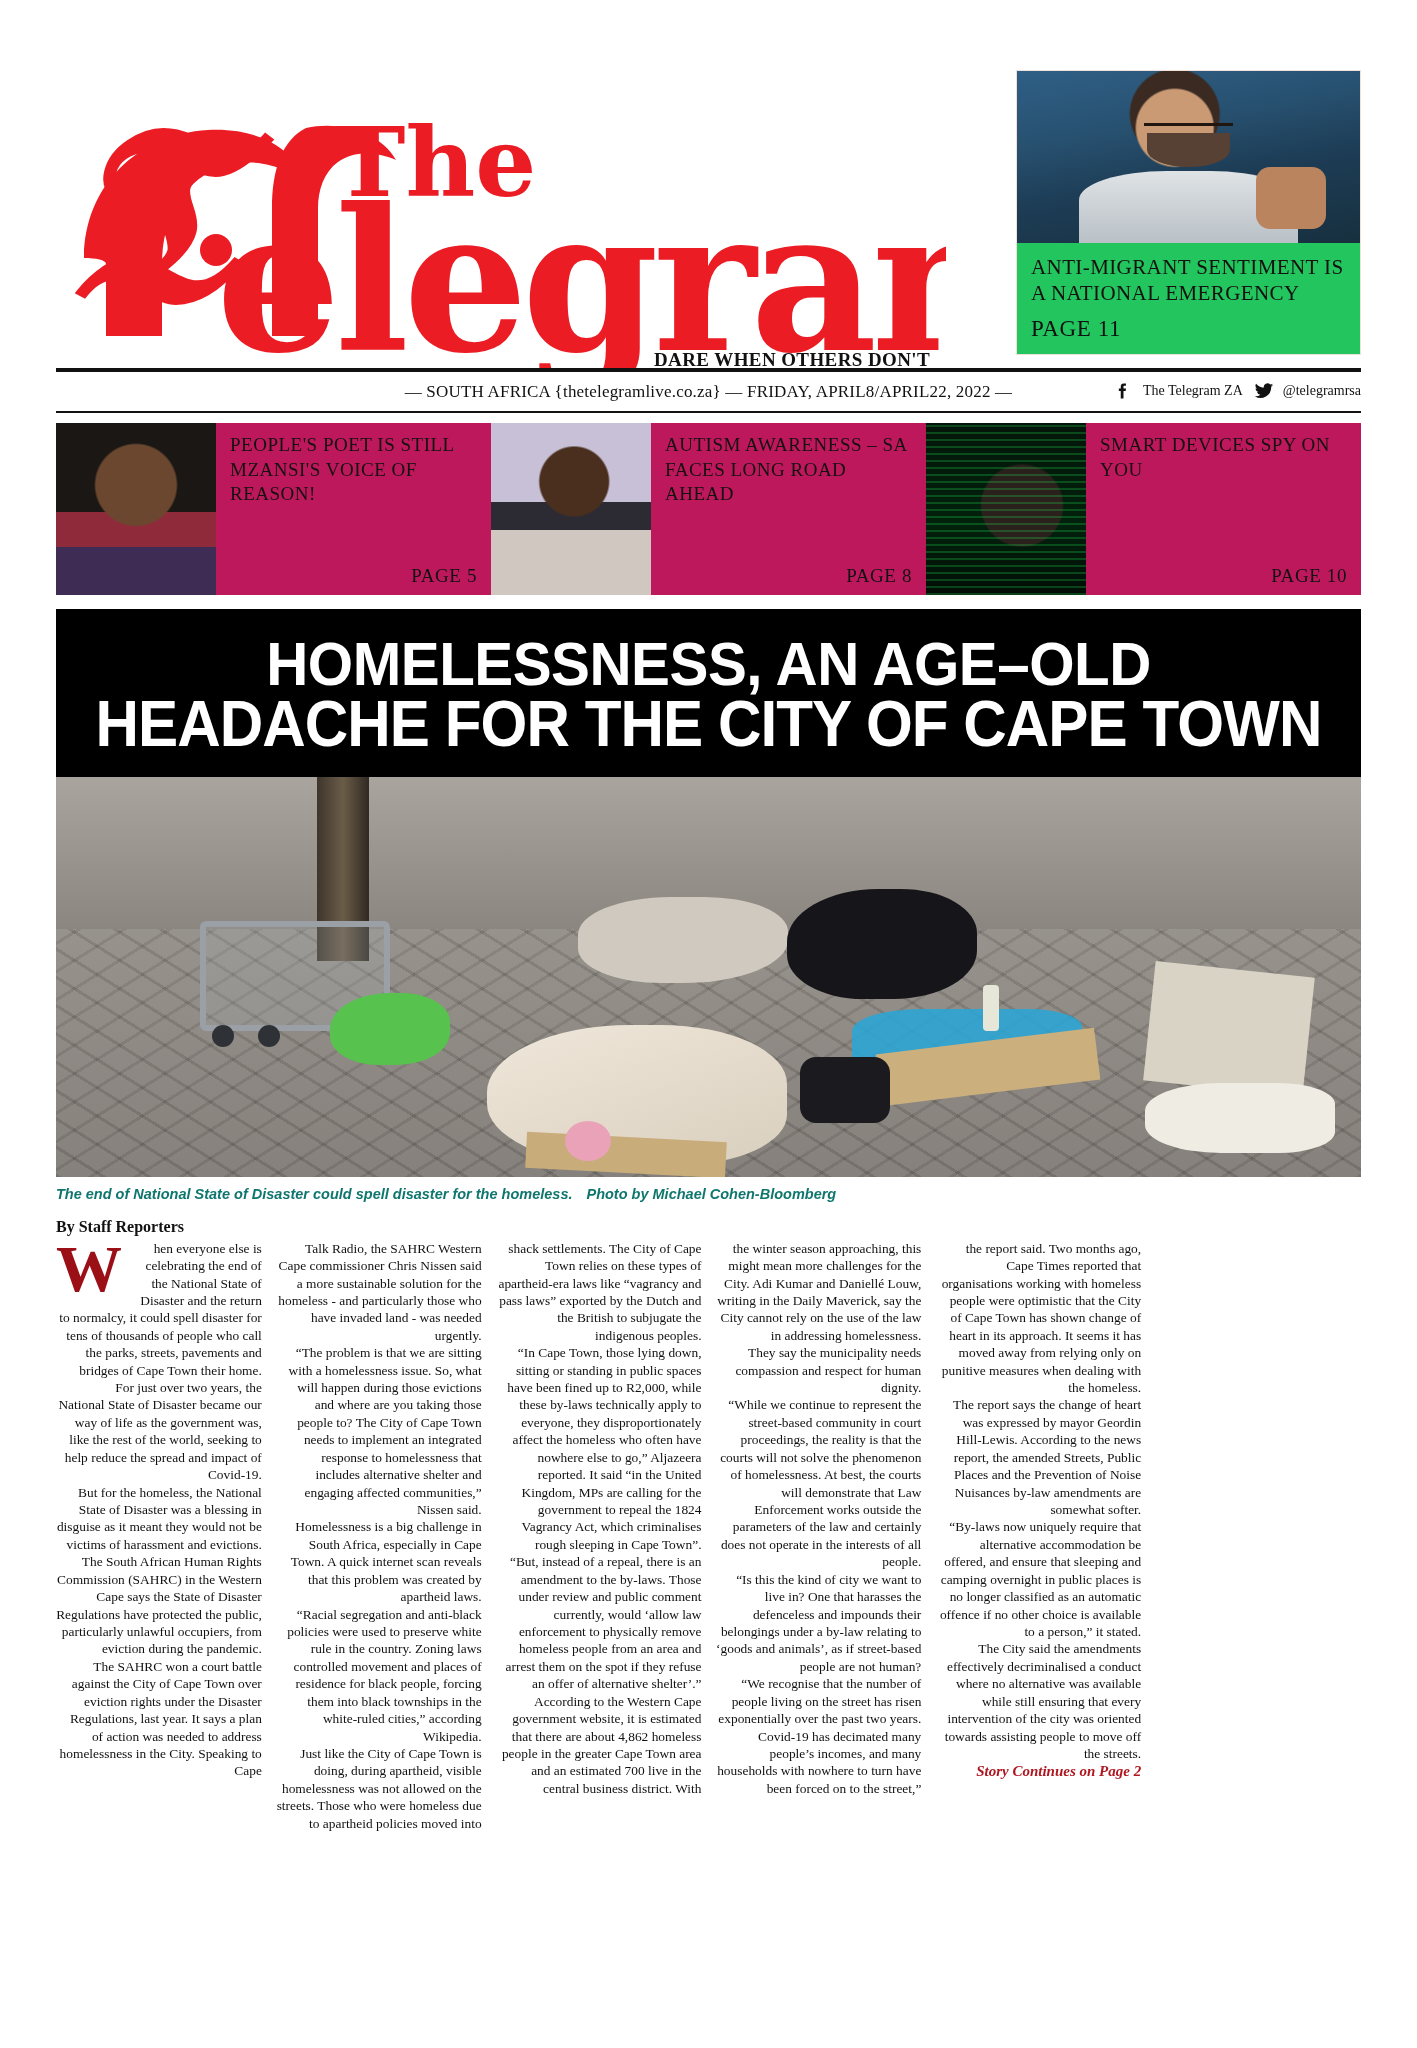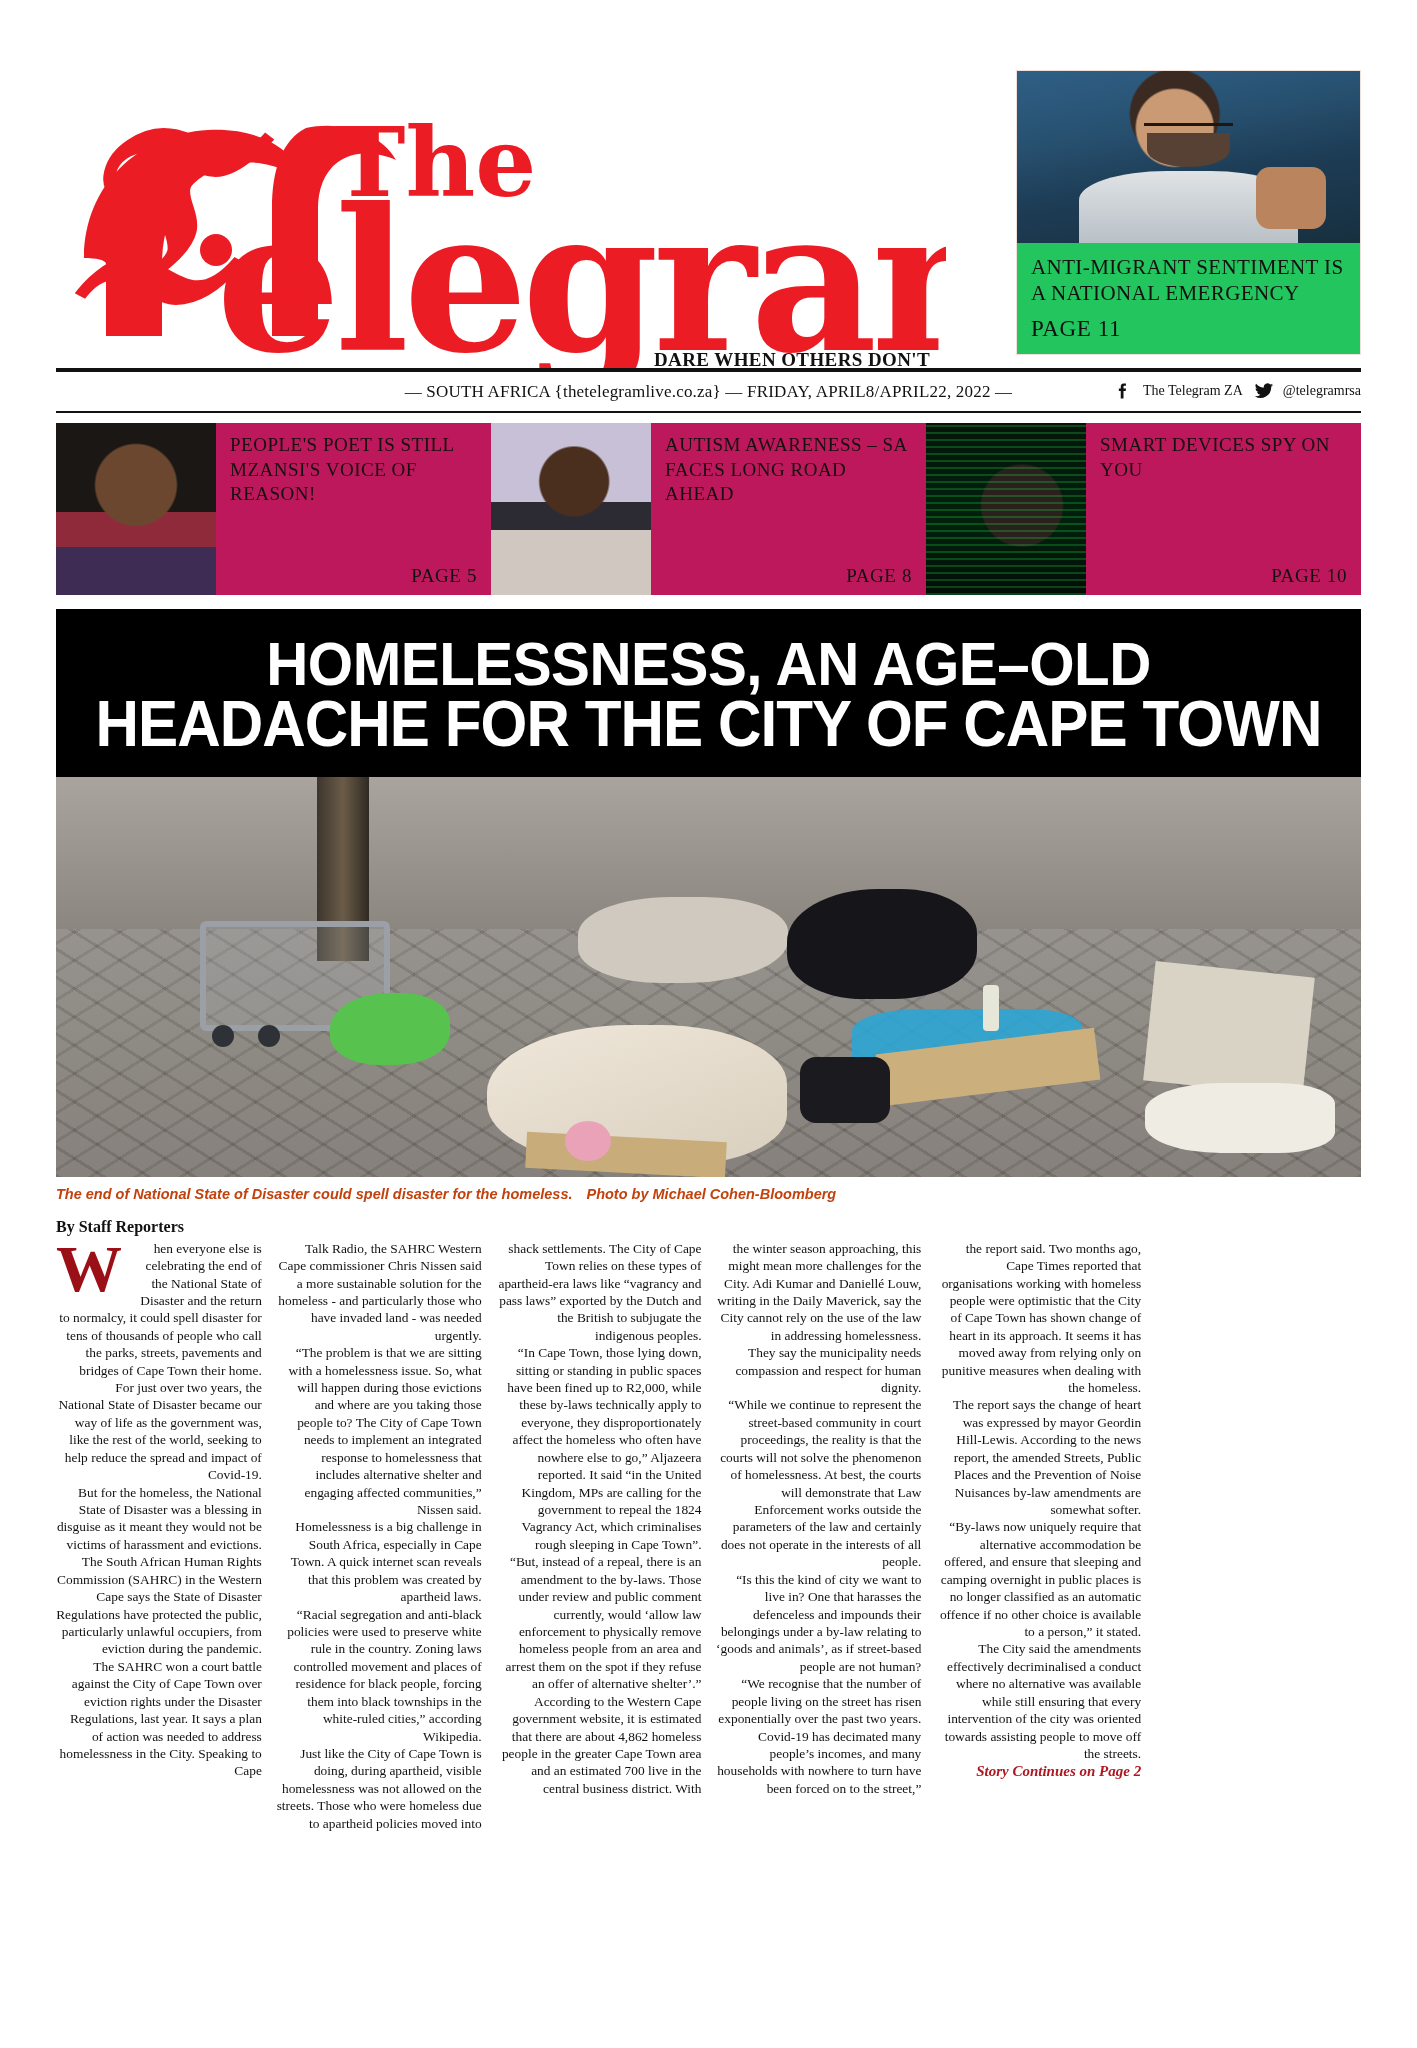--- a/index.html
+++ b/index.html
@@ -123,21 +123,21 @@
   .hp-tarp { position:absolute; left:61%; top:58%; width:230px; height:74px; background:#2aa6d6; border-radius:30% 24% 28% 30%; opacity:.88; }
   .hp-card1 { position:absolute; left:63%; top:66%; width:220px; height:52px; background:#cbb07e; transform:rotate(-7deg); }
   .hp-card2 { position:absolute; left:36%; top:90%; width:200px; height:36px; background:#c8ac79; transform:rotate(3deg); }
   .hp-bottle { position:absolute; left:71%; top:52%; width:16px; height:46px; background:#e6e7d8; border-radius:4px; }
   .hp-board { position:absolute; right:4%; top:48%; width:160px; height:120px; background:#d9d3c6; transform:rotate(6deg); }
   .hp-cloth { position:absolute; right:2%; bottom:6%; width:190px; height:70px; background:#efece3; border-radius:40% 30% 30% 40%; }
   .hp-pink { position:absolute; left:39%; bottom:4%; width:46px; height:40px; background:#e9a2b8; border-radius:50%; }
 
   .caption {
     padding:9px 0 0 0; font-size:14.5px; font-weight:bold; font-style:italic;
-    font-family:"Liberation Sans Narrow","Liberation Sans", sans-serif; color:#c2410c;
+    font-family:"Liberation Sans Narrow","Liberation Sans", sans-serif; color:#0f766e;
   }
   .caption .credit { margin-left:14px; }
 
   
   .byline { margin-top:16px; font-weight:bold; font-size:16px; font-family:"Liberation Serif", serif; }
   .cols {
     margin-top:4px; display:grid; grid-template-columns:repeat(6,1fr); column-gap:14px;
     font-size:13.4px; line-height:1.30; text-align:justify; hyphens:auto;
   }
   .cols p { margin:0; text-indent:12px;text-align:right; }

